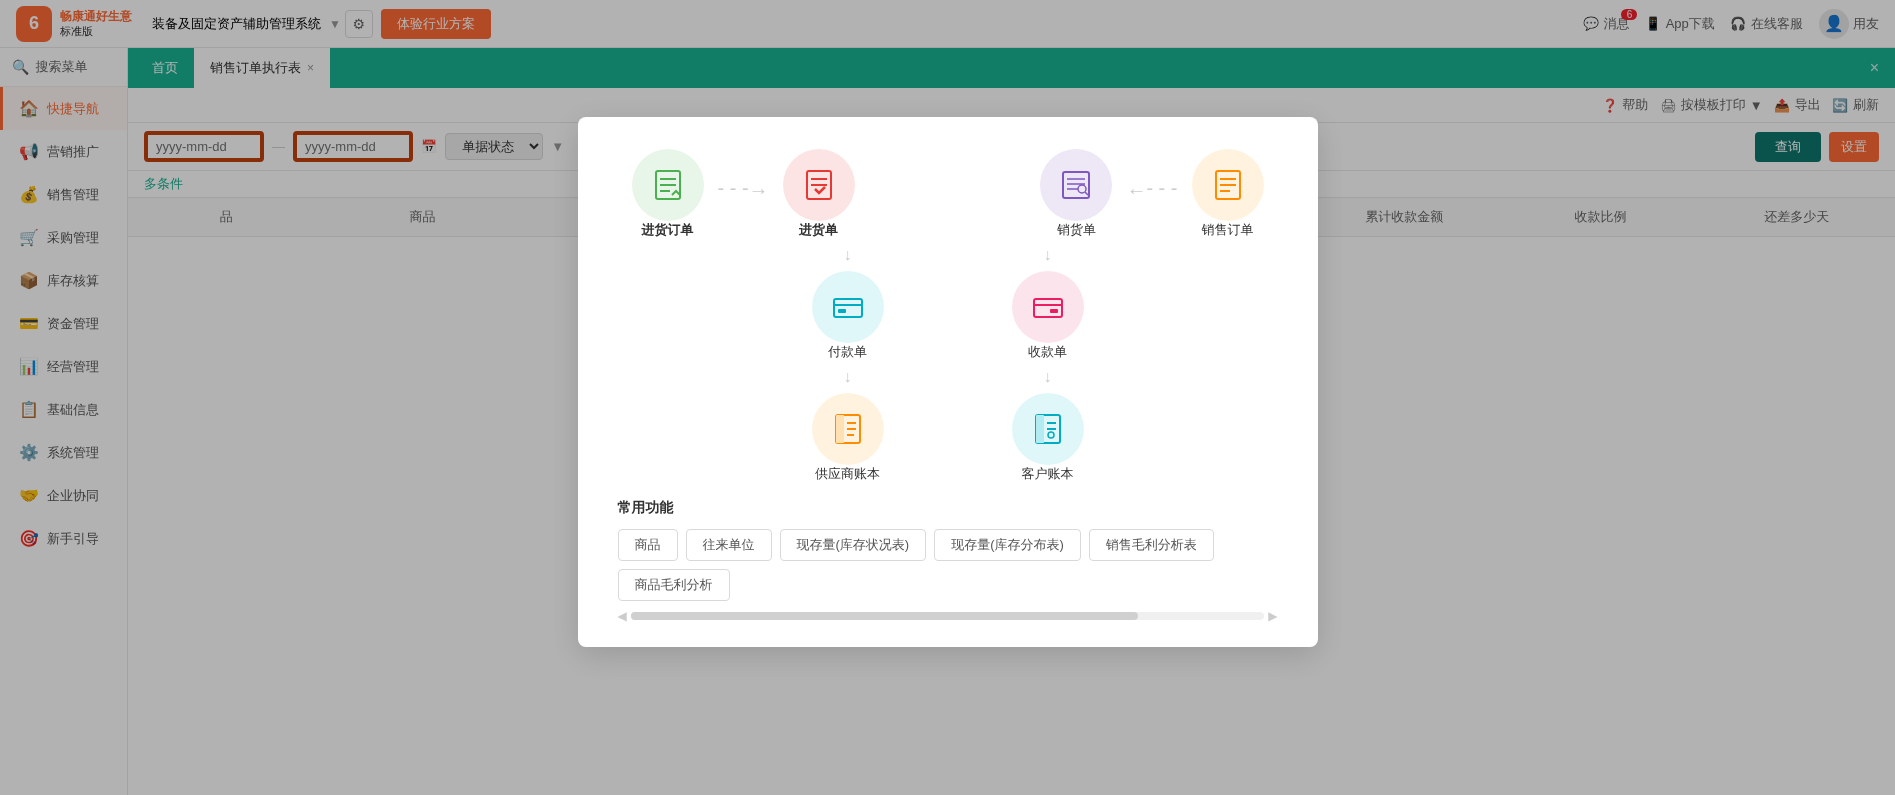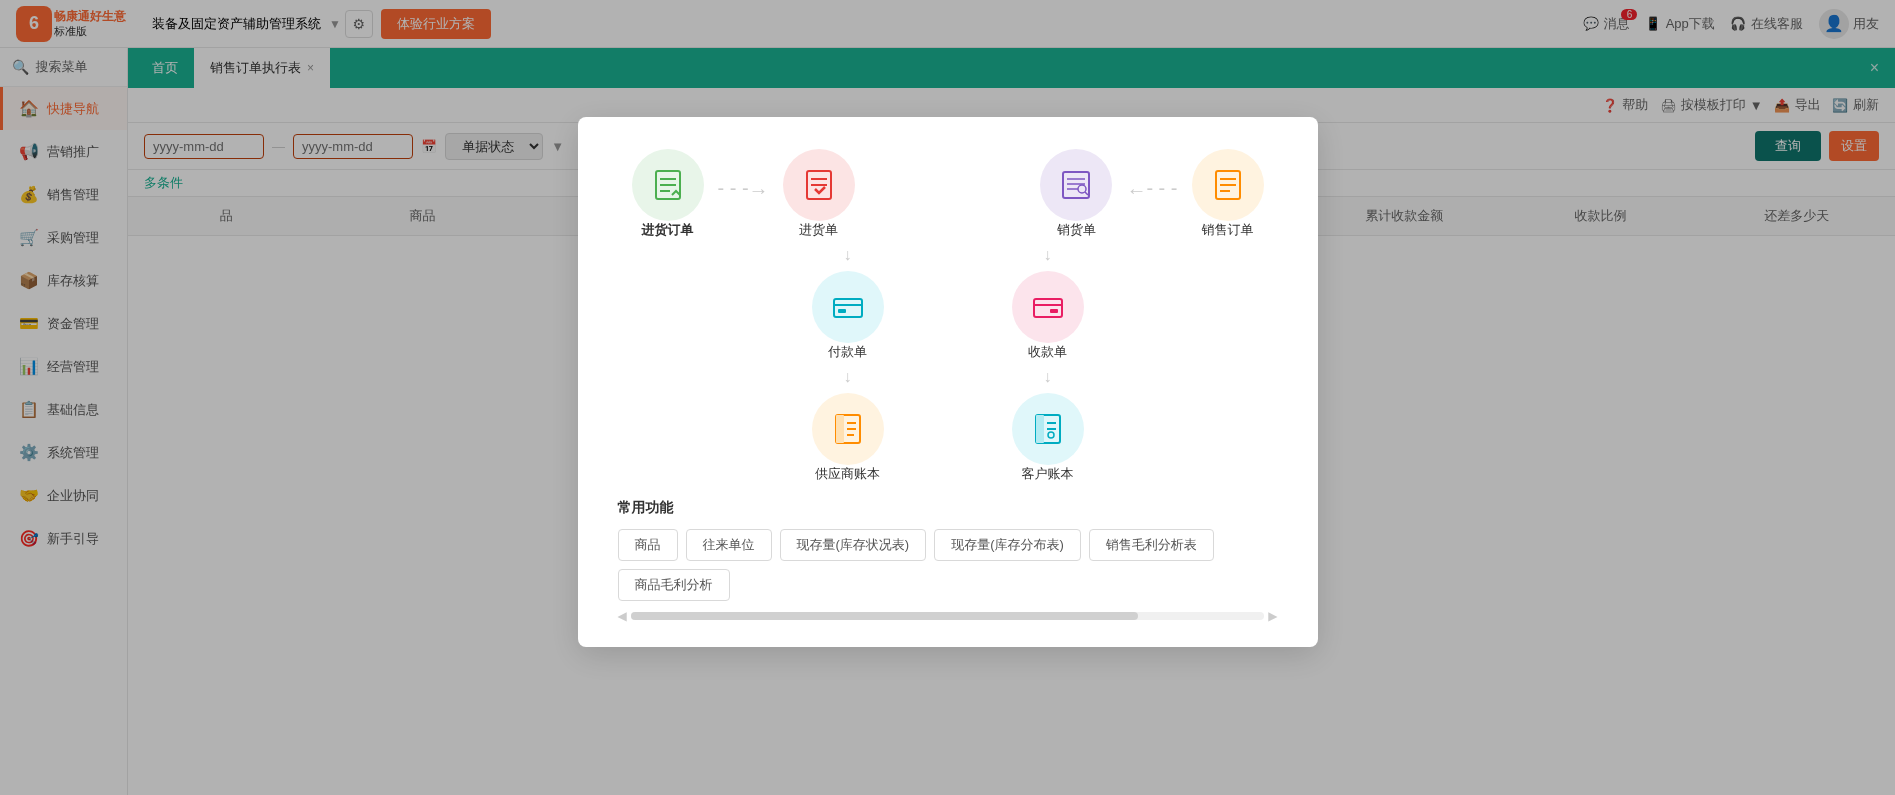--- a/index.html
+++ b/index.html
@@ -8,21 +8,21 @@
     
     .app-wrapper { display: flex; flex-direction: column; height: 795px; width: 1895px; }
     .top-bar { display: flex; align-items: center; background: #fff; height: 48px; padding: 0 16px; border-bottom: 1px solid #e8e8e8; flex-shrink: 0; }
     .main-area { display: flex; flex: 1; overflow: hidden; }
     .sidebar { width: 128px; background: #fff; border-right: 1px solid #e8e8e8; flex-shrink: 0; display: flex; flex-direction: column; }
     .content-area { flex: 1; display: flex; flex-direction: column; overflow: hidden; background: #f0f2f5; }
 
     
     .logo-area { display: flex; align-items: center; width: 128px; flex-shrink: 0; padding-right: 8px; }
     .logo-icon { width: 36px; height: 36px; background: #ff6b35; border-radius: 8px; display: flex; align-items: center; justify-content: center; color: #fff; font-size: 18px; font-weight: bold; flex-shrink: 0; }
-    .logo-text { margin-left: 2px; font-size: 11px; color: #333; line-height: 1.3; }
+    .logo-text { margin-left: 8px; font-size: 11px; color: #333; line-height: 1.3; }
     .logo-text .line1 { color: #ff6b35; font-weight: bold; font-size: 12px; }
     .system-title { display: flex; align-items: center; gap: 8px; margin-left: 8px; }
     .dropdown-arrow { color: #999; font-size: 12px; cursor: pointer; }
     .gear-btn { width: 28px; height: 28px; border: 1px solid #ddd; border-radius: 4px; display: flex; align-items: center; justify-content: center; cursor: pointer; color: #666; font-size: 14px; margin-left: 4px; }
     .trial-btn { background: #ff6b35; color: #fff; border: none; border-radius: 4px; padding: 6px 16px; font-size: 13px; cursor: pointer; margin-left: 8px; }
     .top-right { margin-left: auto; display: flex; align-items: center; gap: 16px; }
     .top-right-item { display: flex; align-items: center; gap: 4px; color: #666; font-size: 13px; cursor: pointer; position: relative; }
     .badge { position: absolute; top: -6px; right: -8px; background: #f5222d; color: #fff; border-radius: 10px; font-size: 10px; padding: 0 4px; min-width: 16px; text-align: center; }
     .user-avatar { width: 30px; height: 30px; border-radius: 50%; background: #e8e8e8; display: flex; align-items: center; justify-content: center; color: #999; font-size: 16px; }
 
@@ -40,21 +40,21 @@
     .sidebar-item { display: flex; align-items: center; gap: 8px; padding: 12px 16px; cursor: pointer; color: #555; font-size: 13px; border-left: 3px solid transparent; }
     .sidebar-item.active { color: #ff6b35; border-left-color: #ff6b35; background: #fff8f5; }
     .sidebar-icon { font-size: 16px; width: 20px; text-align: center; flex-shrink: 0; }
 
     
     .content-header { background: #fff; padding: 8px 16px; display: flex; align-items: center; gap: 8px; border-bottom: 1px solid #e8e8e8; flex-wrap: wrap; }
     .content-header-right { margin-left: auto; display: flex; align-items: center; gap: 12px; }
     .header-btn { display: flex; align-items: center; gap: 4px; color: #666; font-size: 13px; cursor: pointer; }
     .query-btn { background: #0f766e; color: #fff; border: none; border-radius: 4px; padding: 6px 20px; font-size: 13px; cursor: pointer; }
     .setting-btn { background: #ff6b35; color: #fff; border: none; border-radius: 4px; padding: 6px 12px; font-size: 13px; cursor: pointer; }
-    .date-input { border: 1px solid #c2410c; border-radius: 4px; padding: 4px 8px; font-size: 13px; color: #bbb; width: 120px; }
+    .date-input { border: 4px solid #c2410c; border-radius: 4px; padding: 4px 8px; font-size: 13px; color: #bbb; width: 120px; }
     .status-select { border: 1px solid #d9d9d9; border-radius: 4px; padding: 4px 12px; font-size: 13px; color: #333; min-width: 80px; }
     .more-conditions { color: #1ab394; font-size: 13px; cursor: pointer; }
 
     
     .table-wrapper { background: #fff; flex: 1; overflow: auto; }
     .table-header { display: flex; background: #fafafa; border-bottom: 1px solid #e8e8e8; padding: 10px 0; }
     .th { flex: 1; text-align: center; color: #666; font-size: 13px; padding: 0 8px; }
     .no-data { display: flex; align-items: center; justify-content: center; height: 200px; color: #999; font-size: 14px; }
 
     
@@ -266,21 +266,21 @@
           <div class="flow-label">进货订单</div>
         </div>
 
         <div class="flow-arrow-dashed" style="padding-top: 28px;">
           <div style="display:flex;align-items:center;">
             <span style="color:#ccc;font-size:20px;">- - -</span>
             <span style="color:#ccc;font-size:20px;">→</span>
           </div>
         </div>
 
-        <div class="flow-col" style="align-items:center; min-width: 100px;">
+        <div class="flow-col" style="align-items:center; min-width: 100px; font-weight: bold;">
           <div class="flow-circle red">
             <svg width="36" height="36" viewBox="0 0 36 36">
                 <rect x="6" y="4" width="24" height="28" rx="2" fill="none" stroke="#e53935" stroke-width="2"></rect>
                 <line x1="10" y1="12" x2="26" y2="12" stroke="#e53935" stroke-width="2"></line>
                 <line x1="10" y1="18" x2="26" y2="18" stroke="#e53935" stroke-width="2"></line>
                 <polyline points="14,22 18,26 24,20" fill="none" stroke="#e53935" stroke-width="2.5"></polyline>
               </svg>
           </div>
           <div class="flow-label">进货单</div>
         </div>

